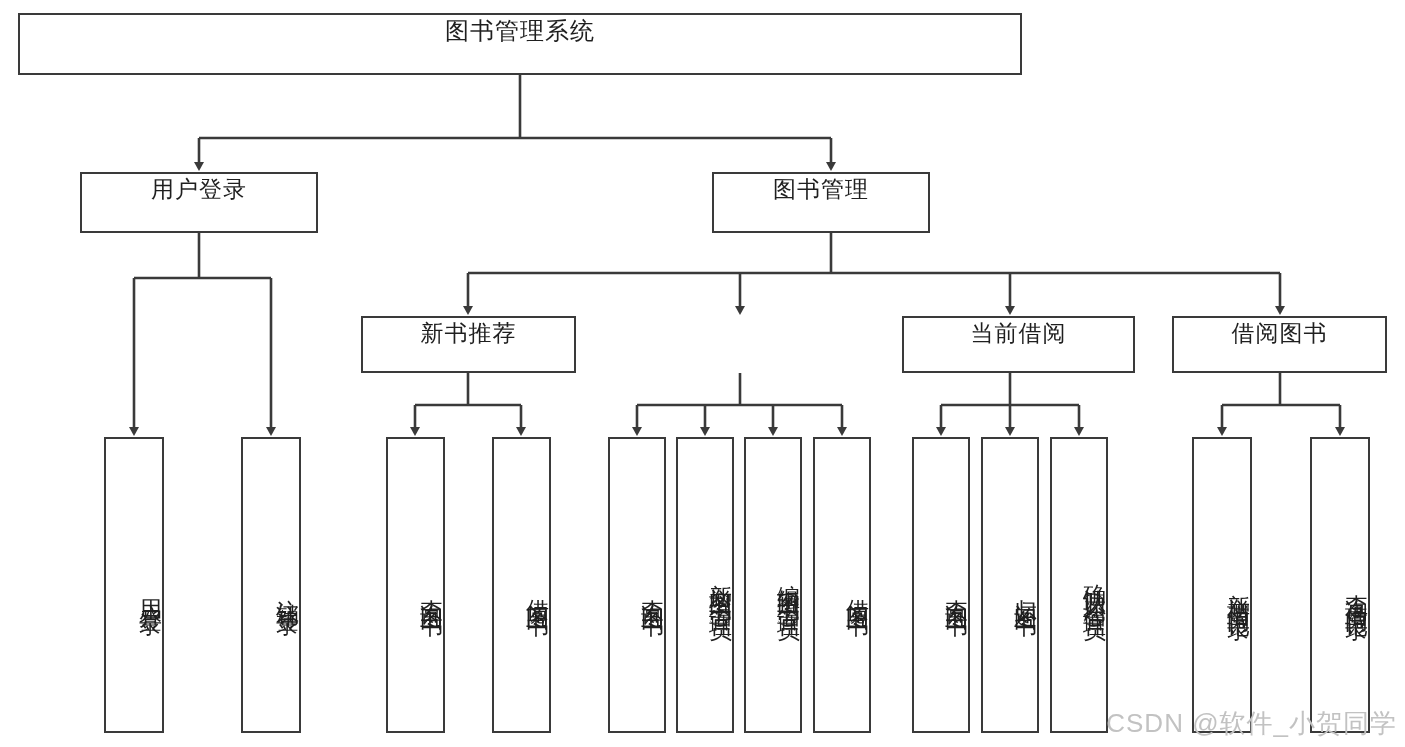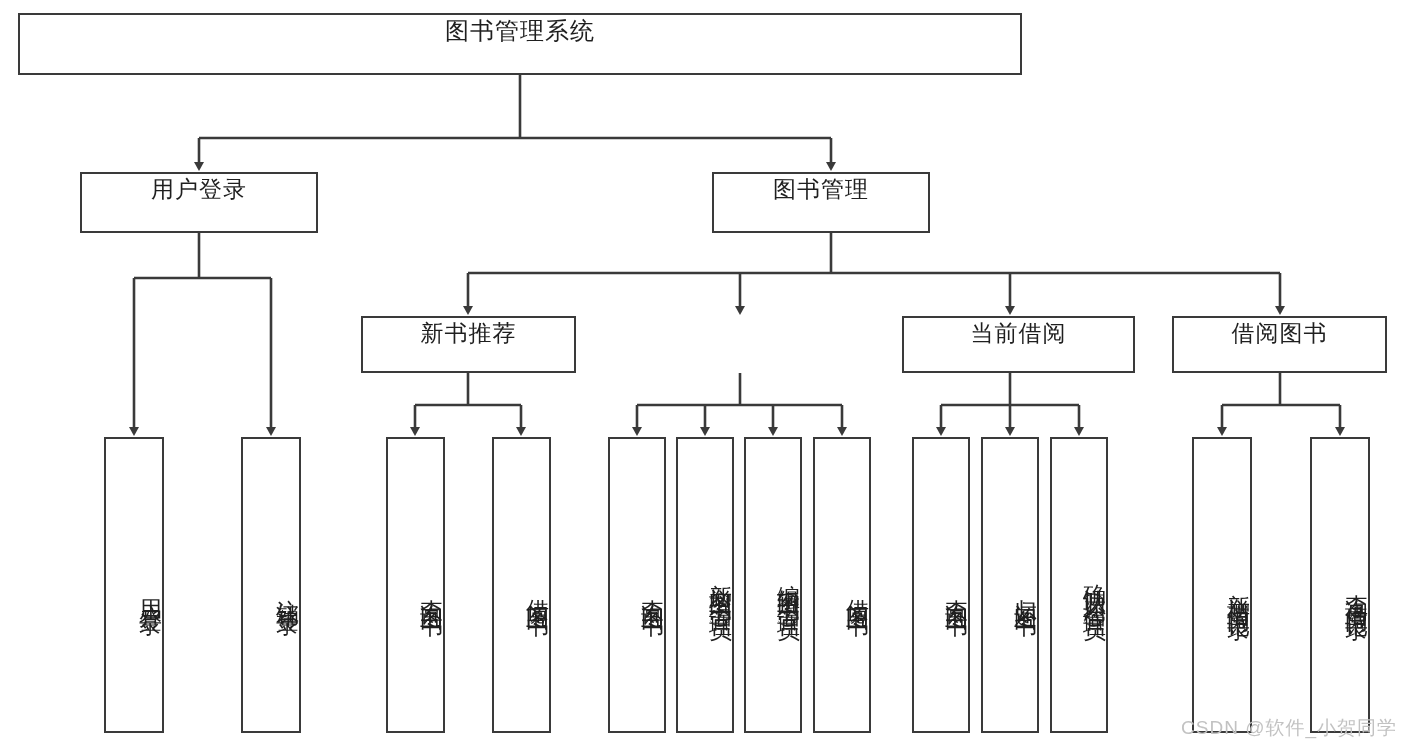--- a/index.html
+++ b/index.html
@@ -57,21 +57,21 @@
   }
   .node-v .vtext {
     writing-mode: vertical-rl;
     text-orientation: upright;
     display: block;
   }
   .watermark {
     position: absolute;
     right: 8px;
     bottom: 6px;
-    font-size: 19px;
+    font-size: 26px;
     color: #c2c2c2;
     letter-spacing: 1px;
     z-index: 3;
     white-space: nowrap;
   }
 </style>
 </head>
 <body>
 
 <div id="canvas">

